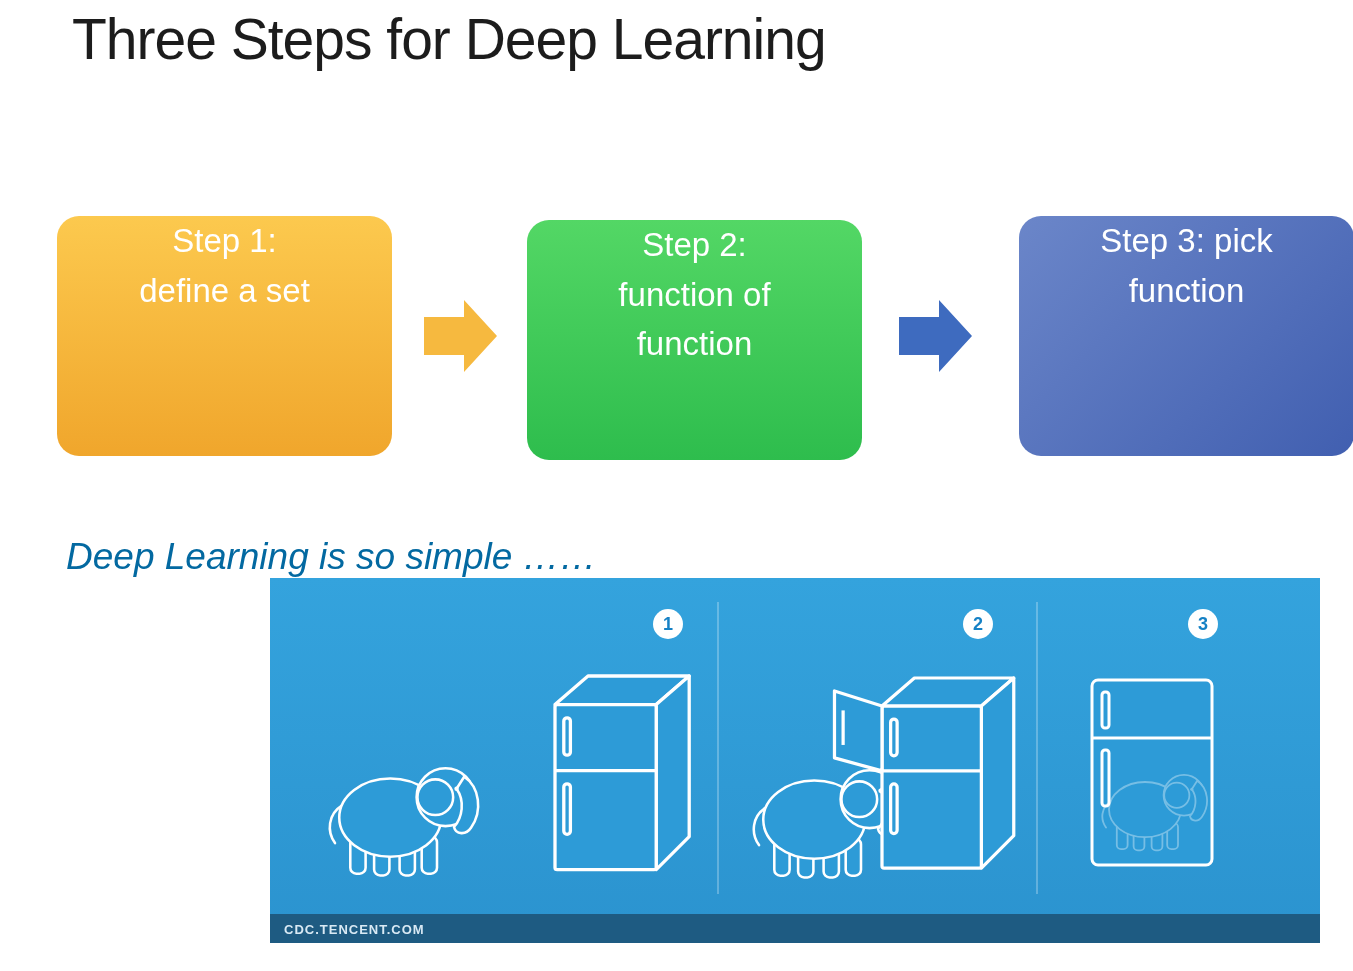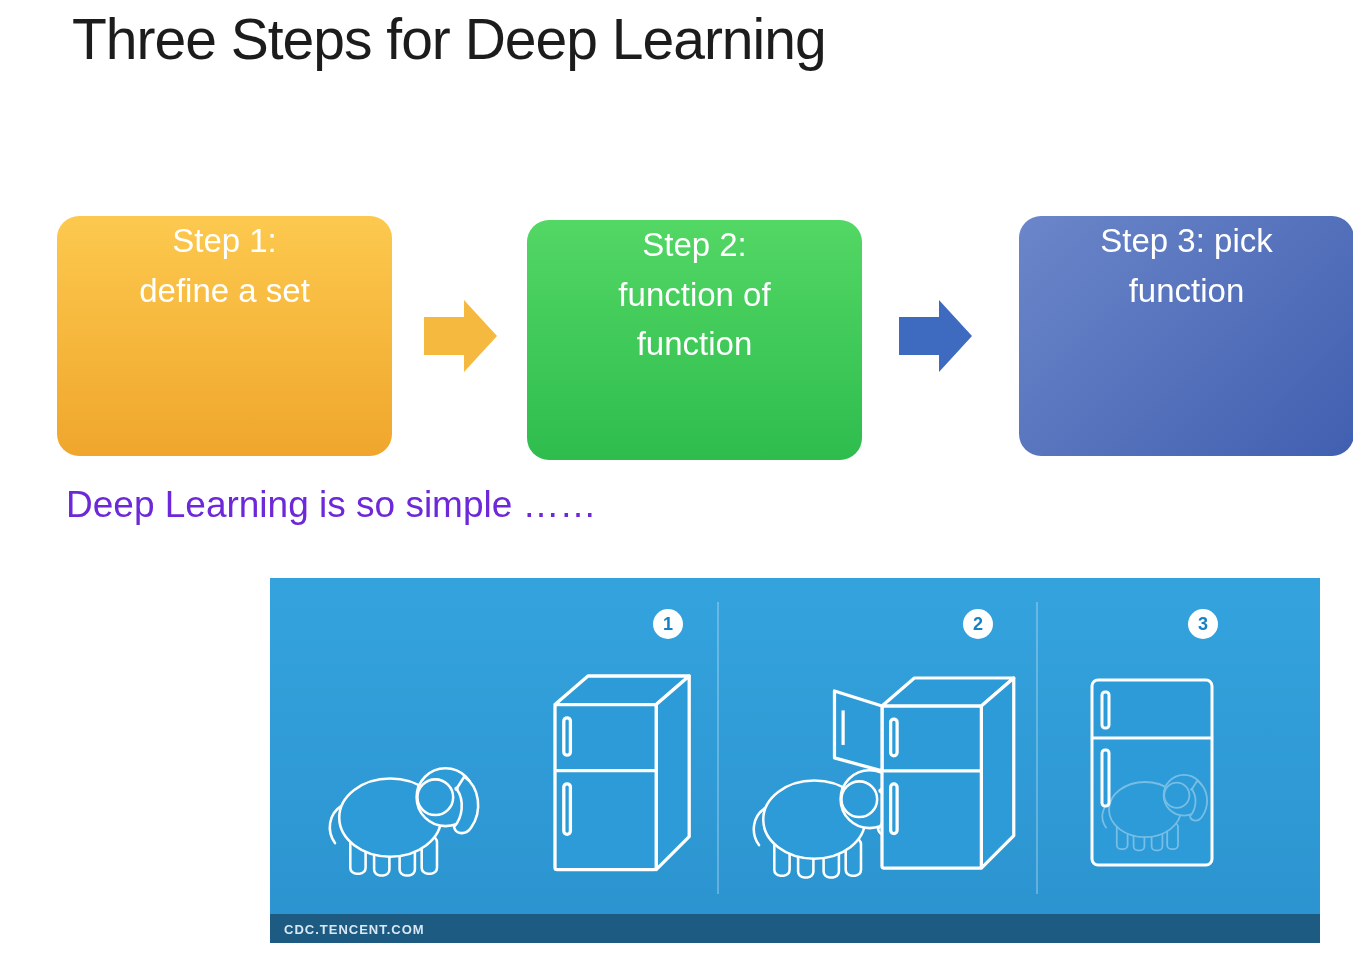--- a/index.html
+++ b/index.html
@@ -42,24 +42,25 @@
   .arrow {
     position: absolute;
     width: 76px;
     height: 78px;
   }
   .arrow-1 { left: 424px; top: 297px; }
   .arrow-2 { left: 899px; top: 297px; }
   .caption {
     position: absolute;
     left: 66px;
-    top: 484px;
+    top: 536px;
     font-size: 37px;
-    color: #6d28d9;
+    color: #0369a1;
     white-space: nowrap;
+    font-style: italic;
   }
   .figure {
     position: absolute;
     left: 270px;
     top: 578px;
     width: 1050px;
     height: 365px;
   }
 </style>
 </head>

